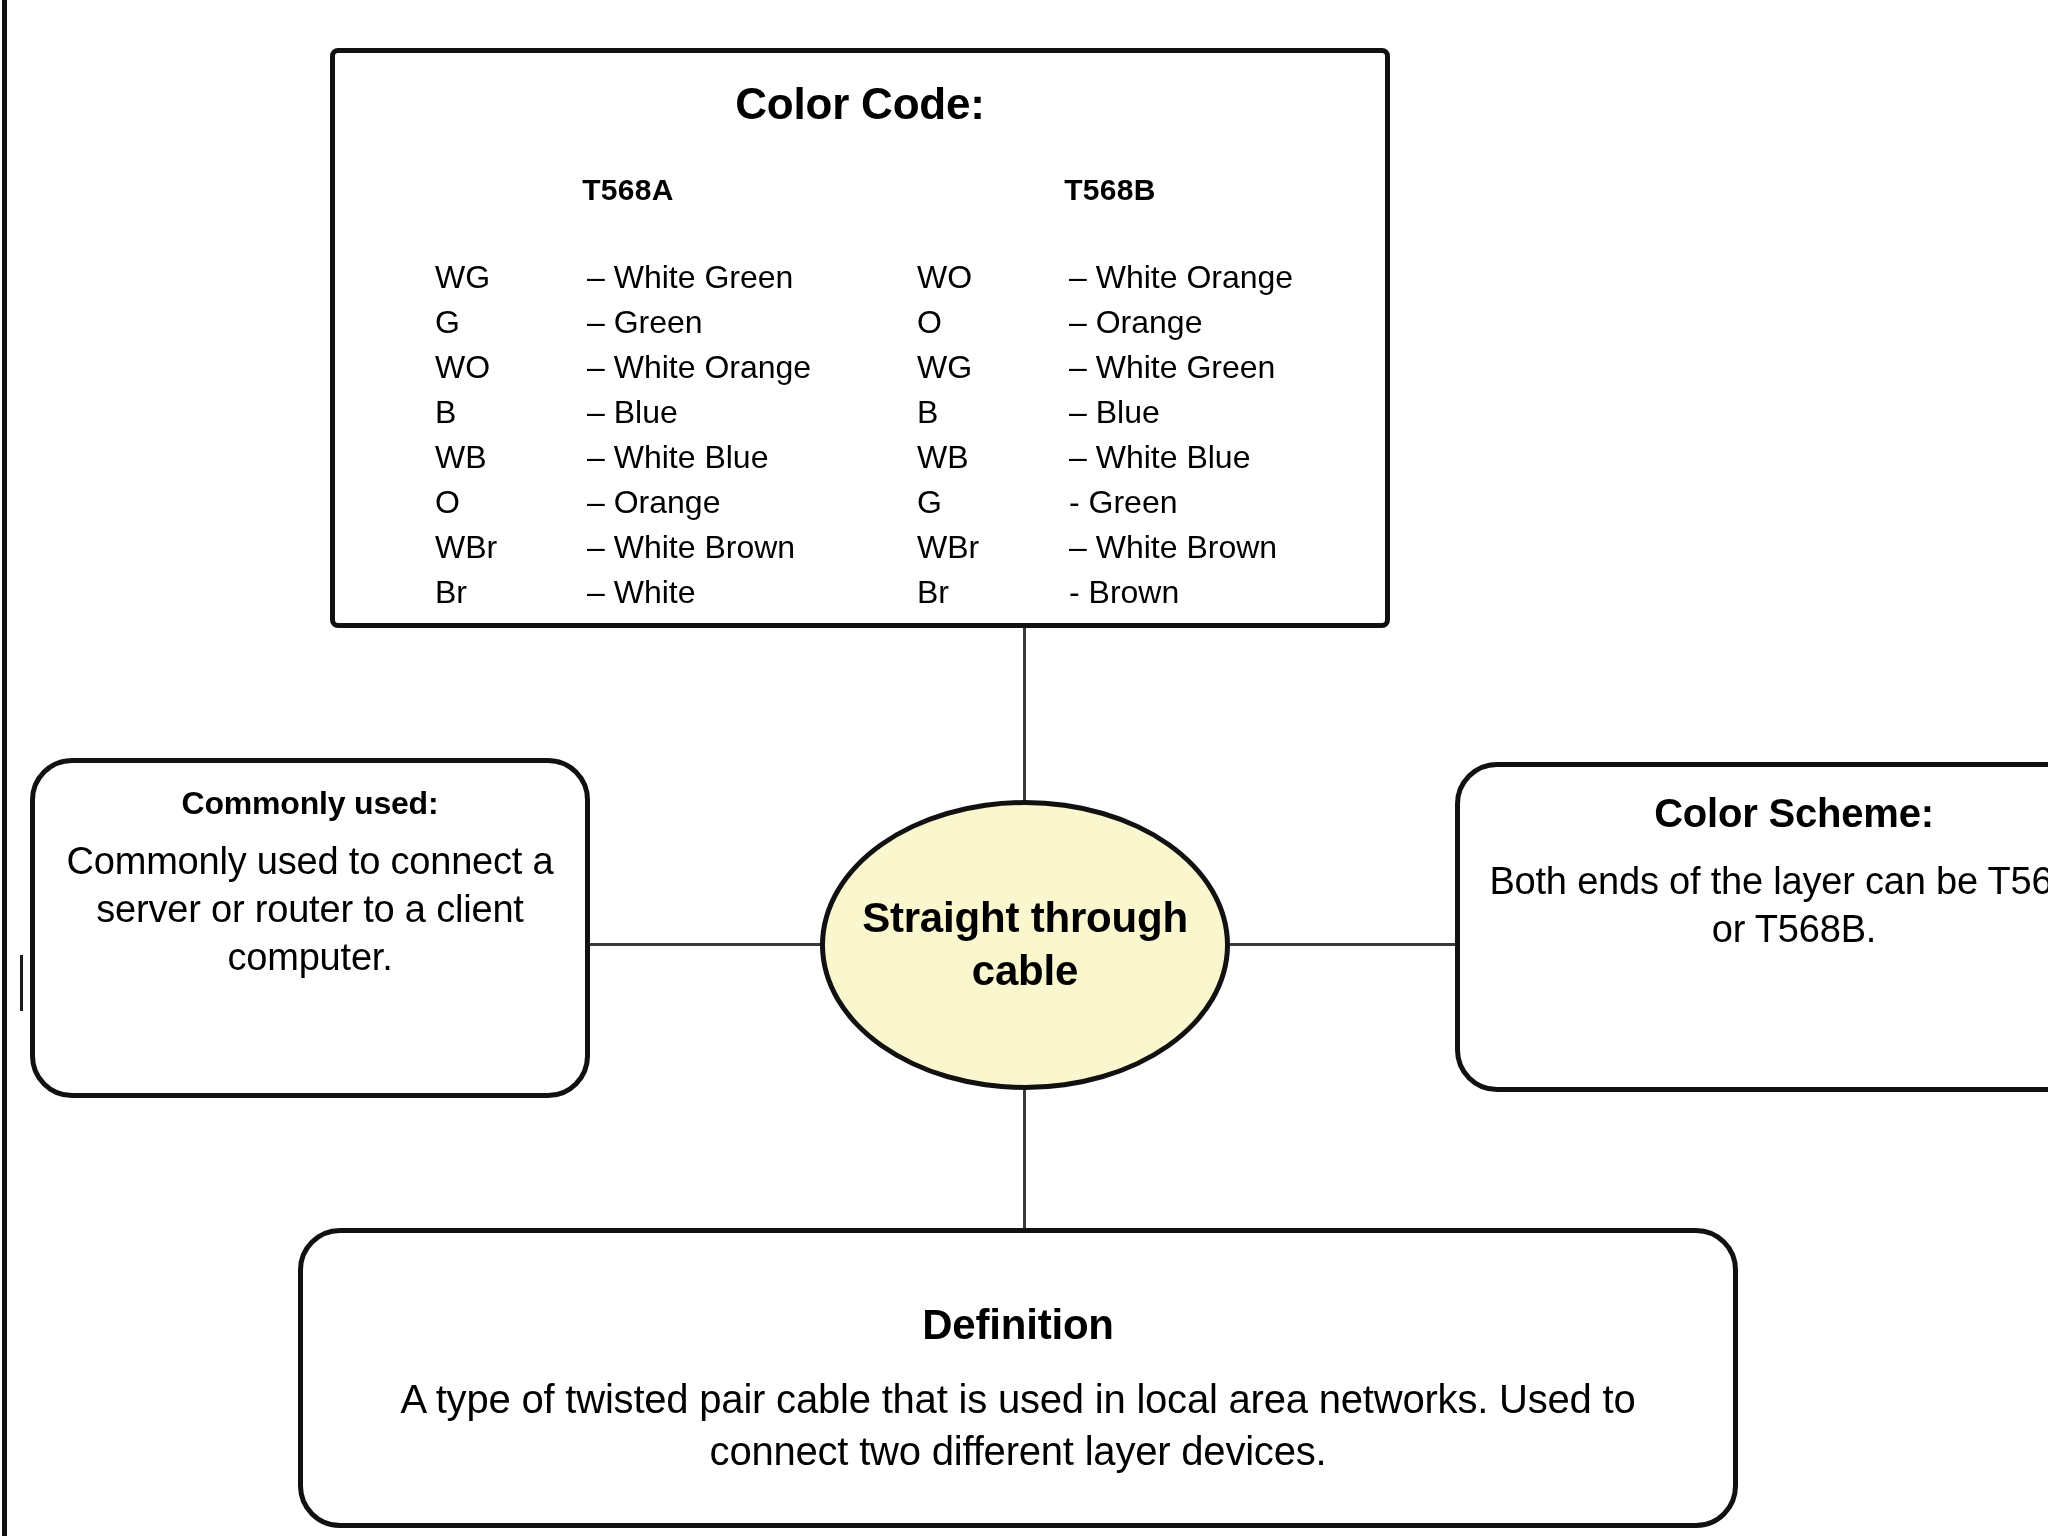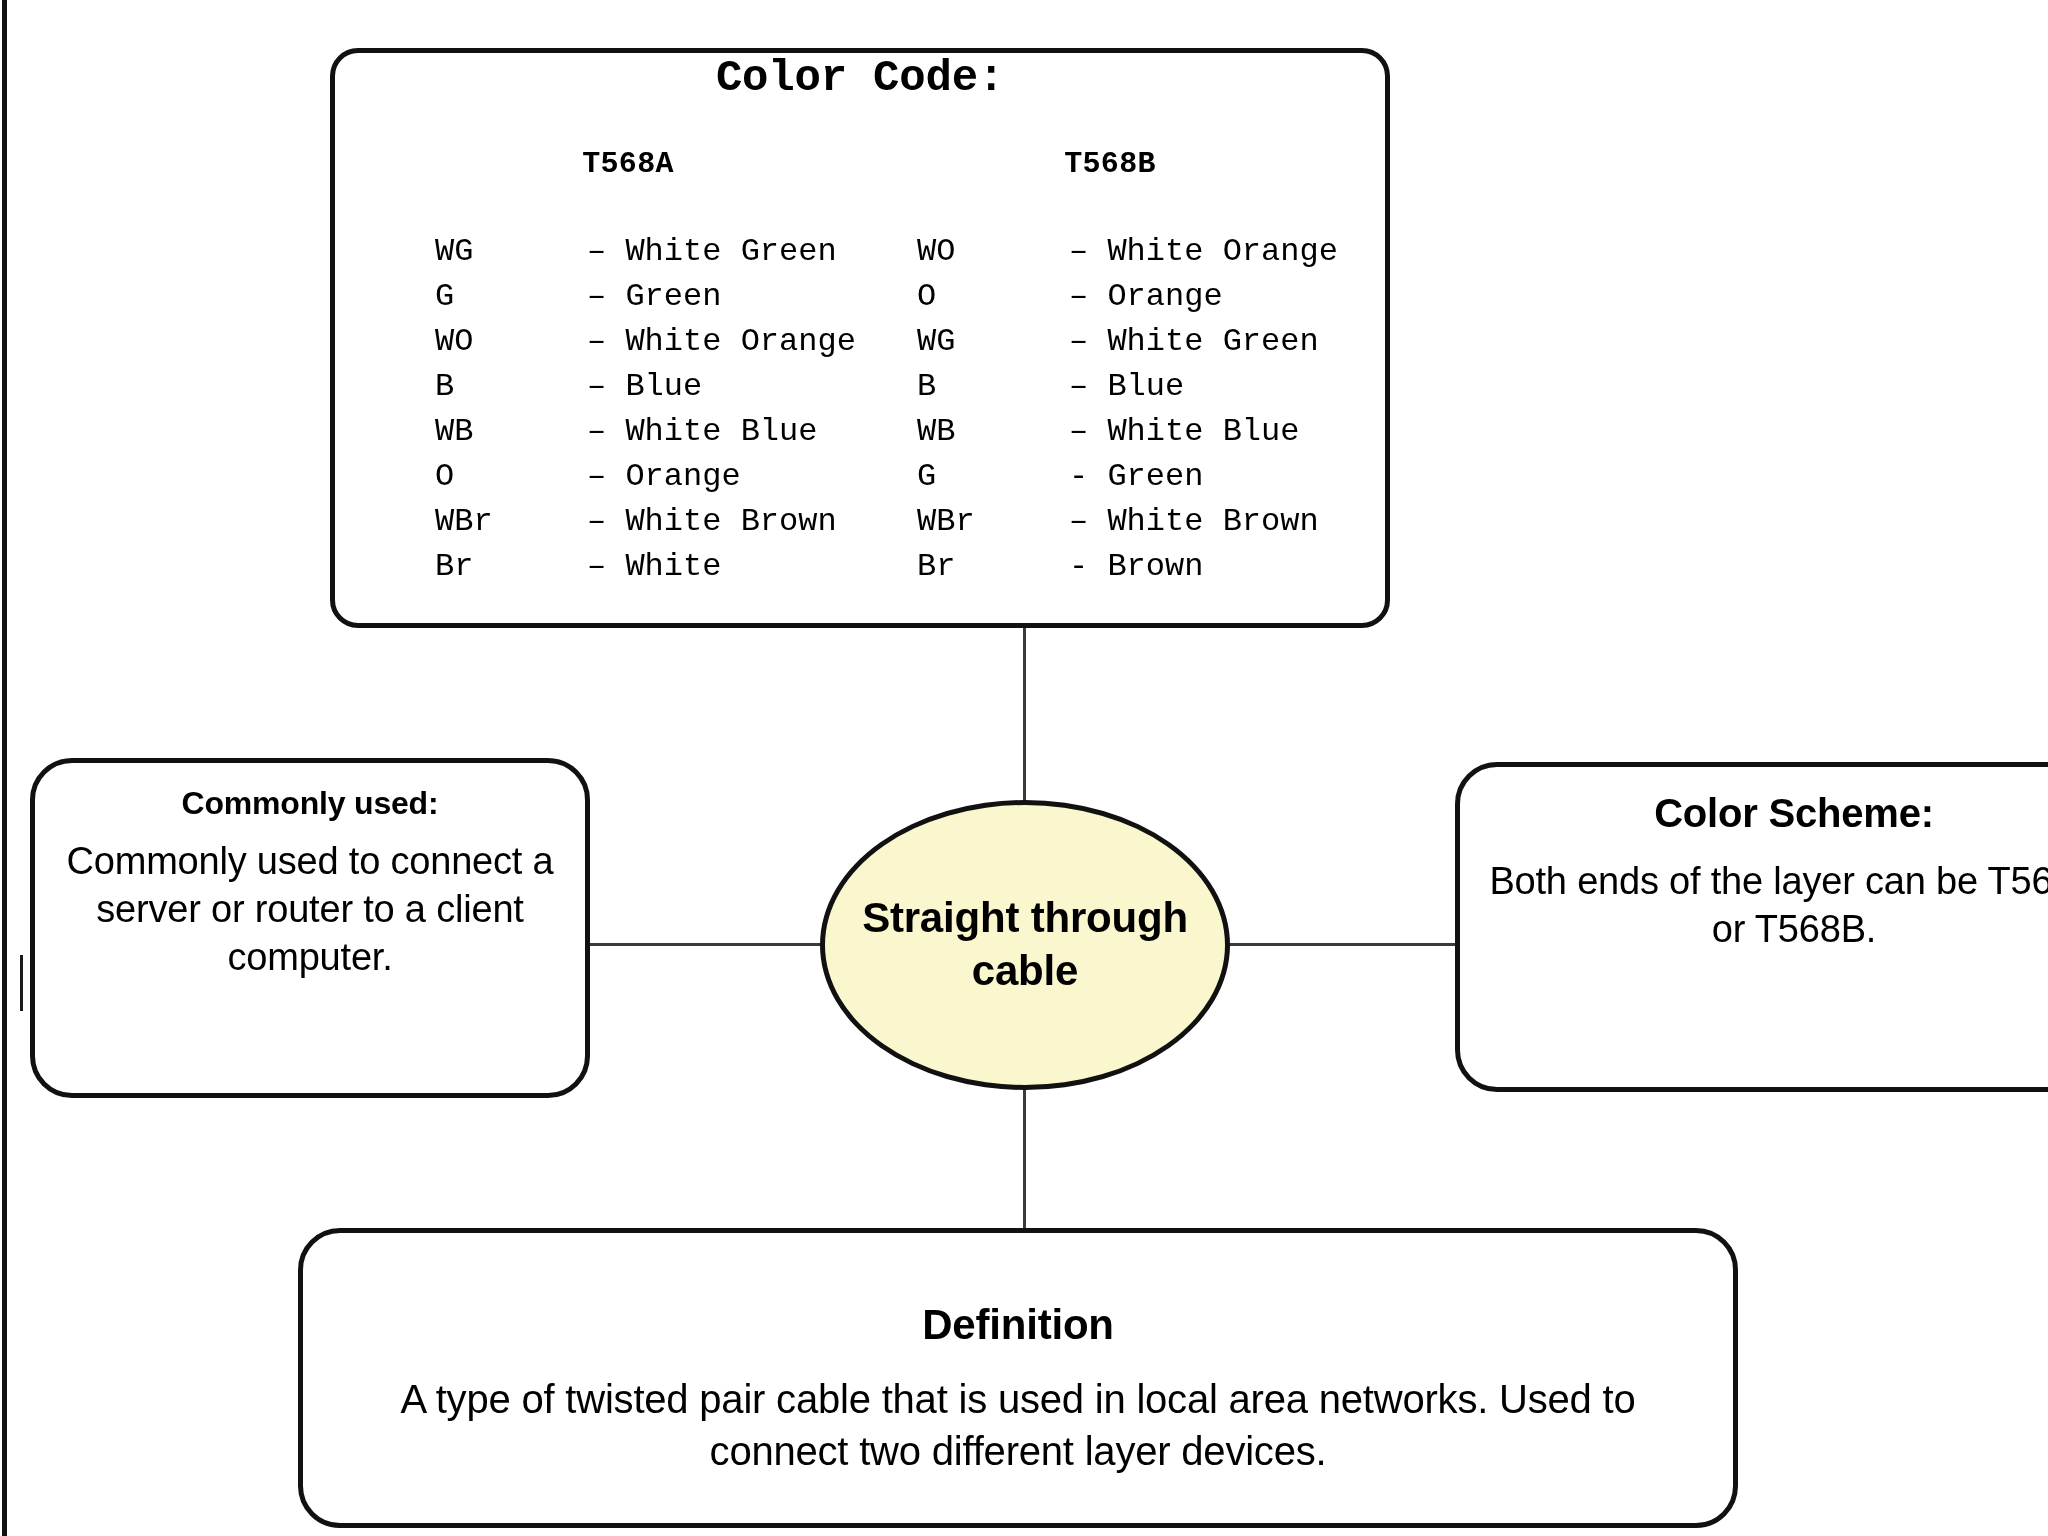--- a/index.html
+++ b/index.html
@@ -71,22 +71,22 @@
     line-height: 1.26;
     letter-spacing: -0.2px;
   }
 
   
   #node-color-code {
     left: 330px;
     top: 48px;
     width: 1060px;
     height: 580px;
-    border-radius: 28px;
-    font-family: Liberation Mono, monospace;
+    padding-top: 26px;
+    border-radius: 8px;
   }
   #node-color-code .node-title {
     font-size: 44px;
     margin-bottom: 14px;
   }
   .cc-columns {
     display: flex;
     width: 100%;
     justify-content: space-between;
     padding: 0 40px 0 58px;

